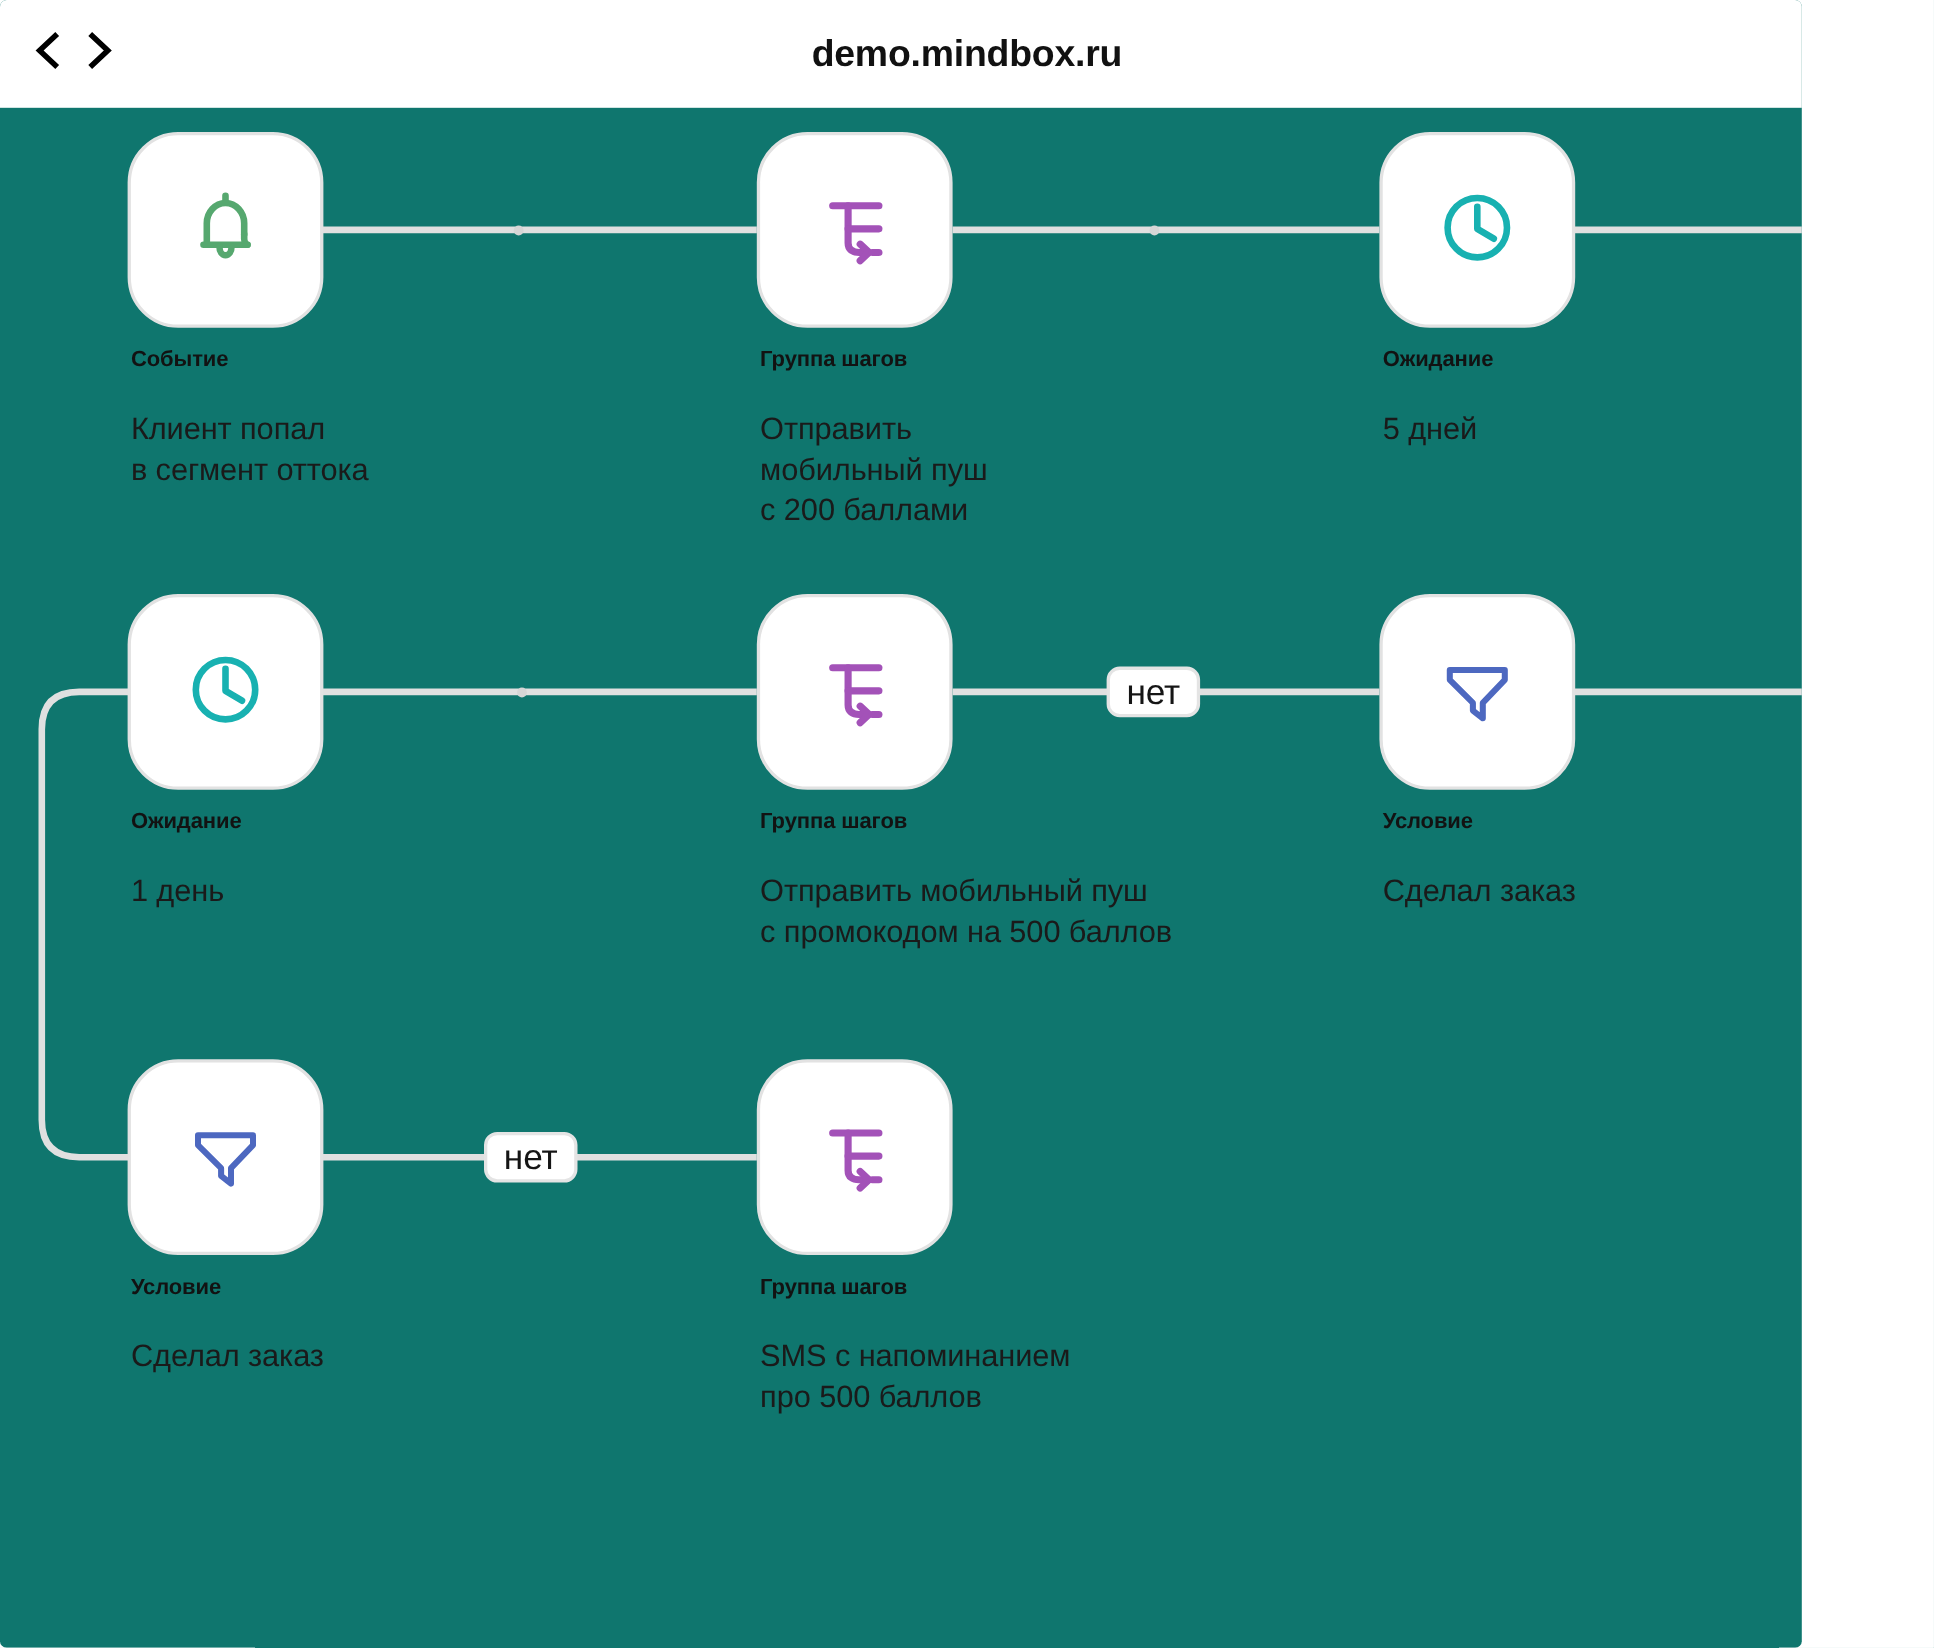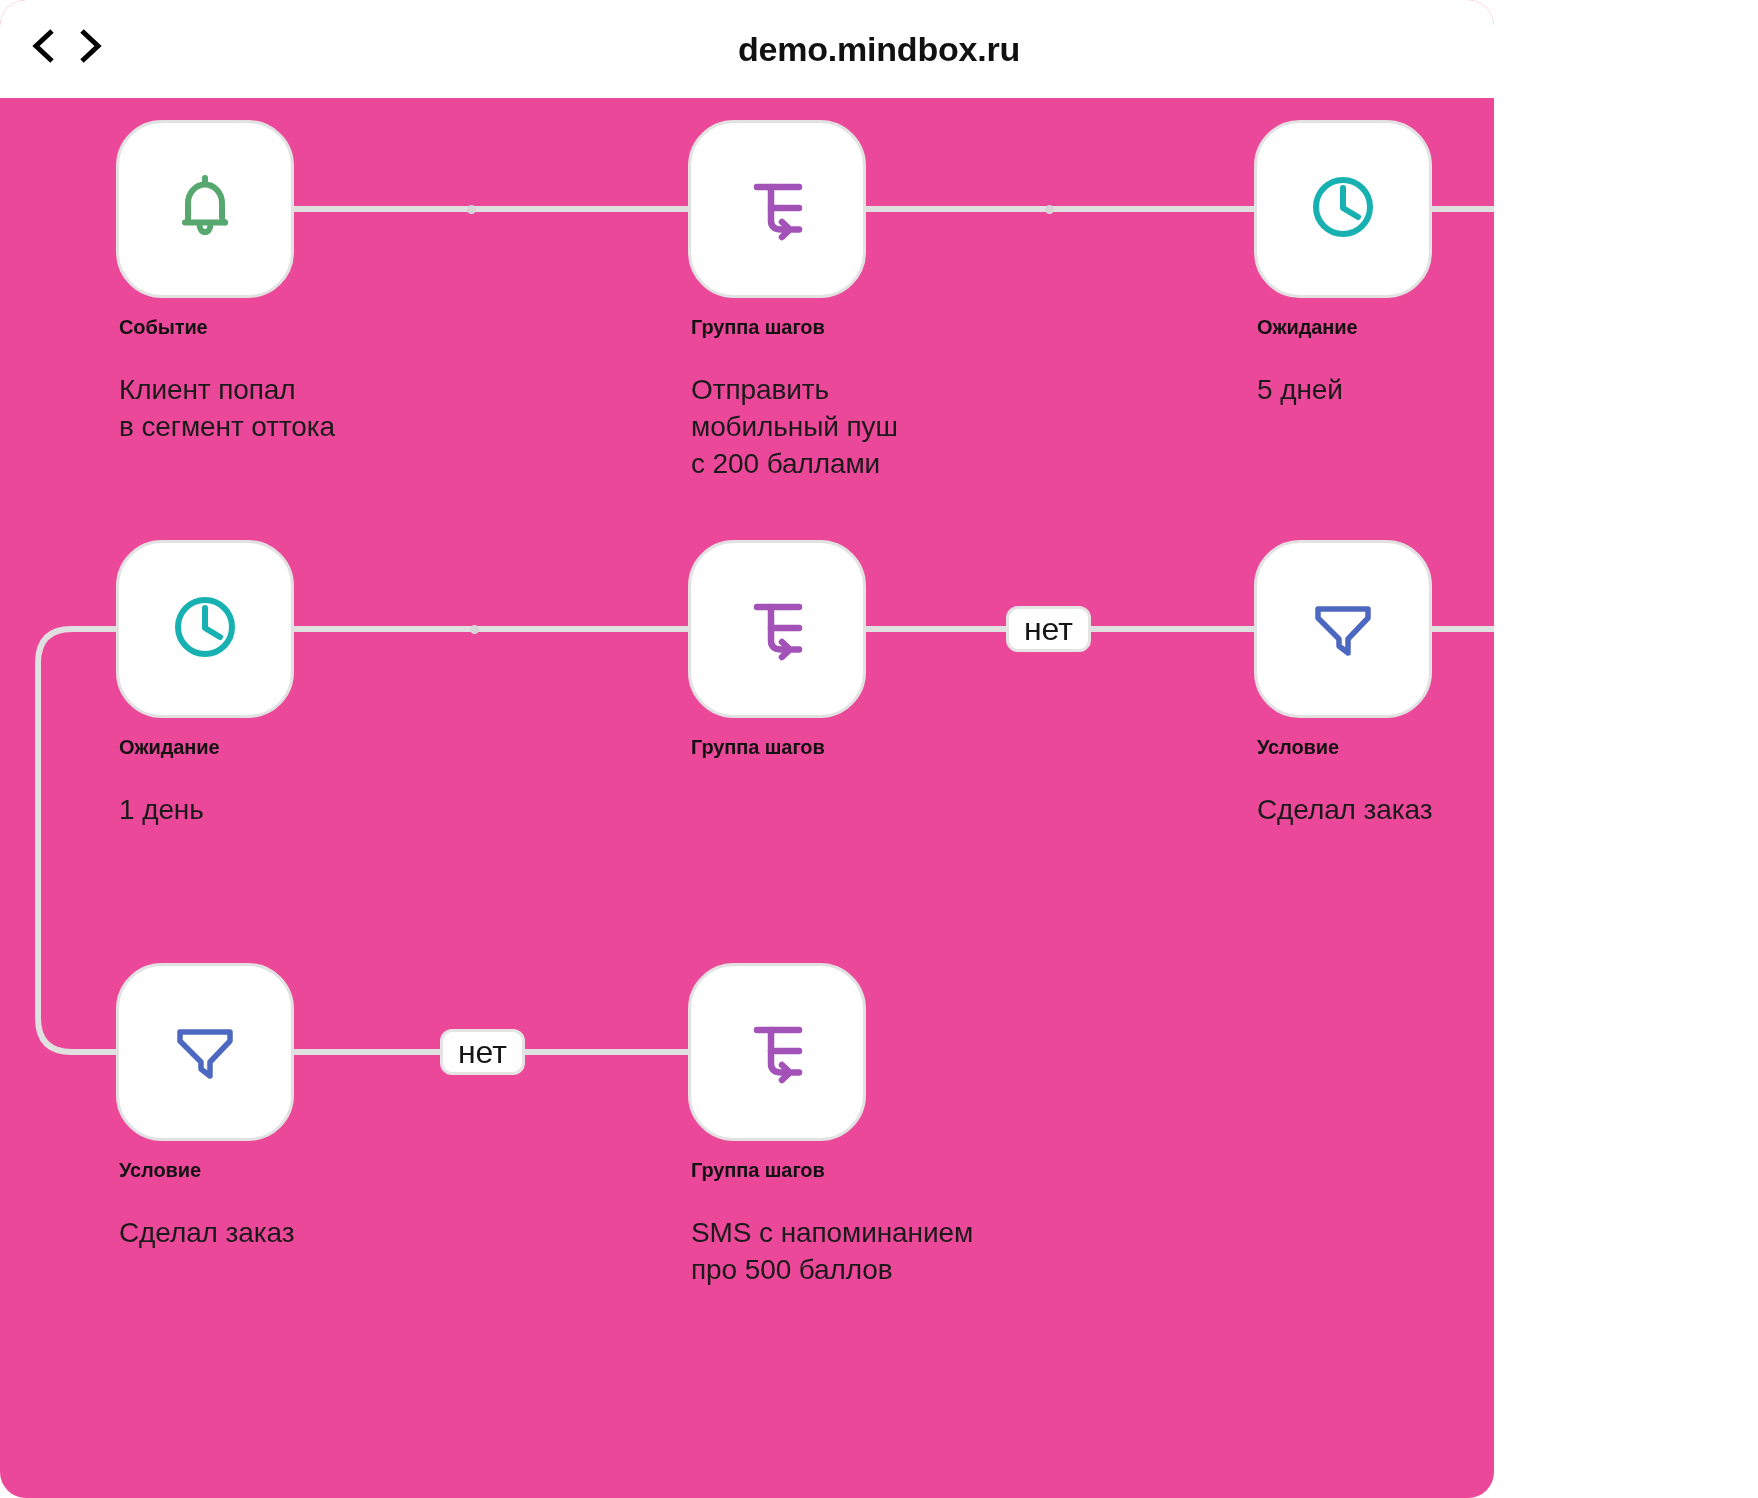--- a/index.html
+++ b/index.html
@@ -7,24 +7,24 @@
   html, body {
     width: 1758px;
     height: 1498px;
     background: #ffffff;
     font-family: "Liberation Sans", "DejaVu Sans", sans-serif;
     -webkit-font-smoothing: antialiased;
   }
 
   .window {
     position: relative;
-    width: 1494px;
+    width: 1638px;
     height: 1498px;
-    background: #ec4899;
-    border-radius: 26px;
+    background: #0f766e;
+    border-radius: 6px;
     overflow: hidden;
   }
 
   
   .titlebar {
     position: absolute;
     left: 0; top: 0;
     width: 1758px;
     height: 98px;
     display: flex;
@@ -276,20 +276,22 @@
             <path d="M22 22 L64 22" stroke="#a352b8" stroke-width="6.5" stroke-linecap="round" fill="none"></path>
             <path d="M36 22 L36 56 C36 62 40 64.5 46 64.5 L52 64.5" stroke="#a352b8" stroke-width="6.5" stroke-linecap="round" stroke-linejoin="round" fill="none"></path>
             <path d="M36 43 L64 43" stroke="#a352b8" stroke-width="6.5" stroke-linecap="round" fill="none"></path>
             <path d="M47 57 L55 64.5 L47 72" stroke="#a352b8" stroke-width="6.5" stroke-linecap="round" stroke-linejoin="round" fill="none"></path>
             <path d="M58 64.5 L64 64.5" stroke="#a352b8" stroke-width="6.5" stroke-linecap="round" fill="none"></path>
           </svg>
         </span>
       </div>
       <div class="node-labels">
         <div class="node-title">Группа шагов</div>
+        <div class="node-desc">Отправить мобильный пуш
+с промокодом на 500 баллов</div>
       </div>
     </div>
 
     <div class="node" style="left:1254px; top:442px;">
       <div class="node-box">
         <span>
           <svg width="84" height="84" viewBox="0 0 84 84">
             <path d="M17 24 L67 24 L67 33 L47 54 L47 68 L38 61 L38 54 L17 33 Z" stroke="#4d68c0" stroke-width="5.5" stroke-linejoin="round" fill="none"></path>
           </svg>
         </span>

